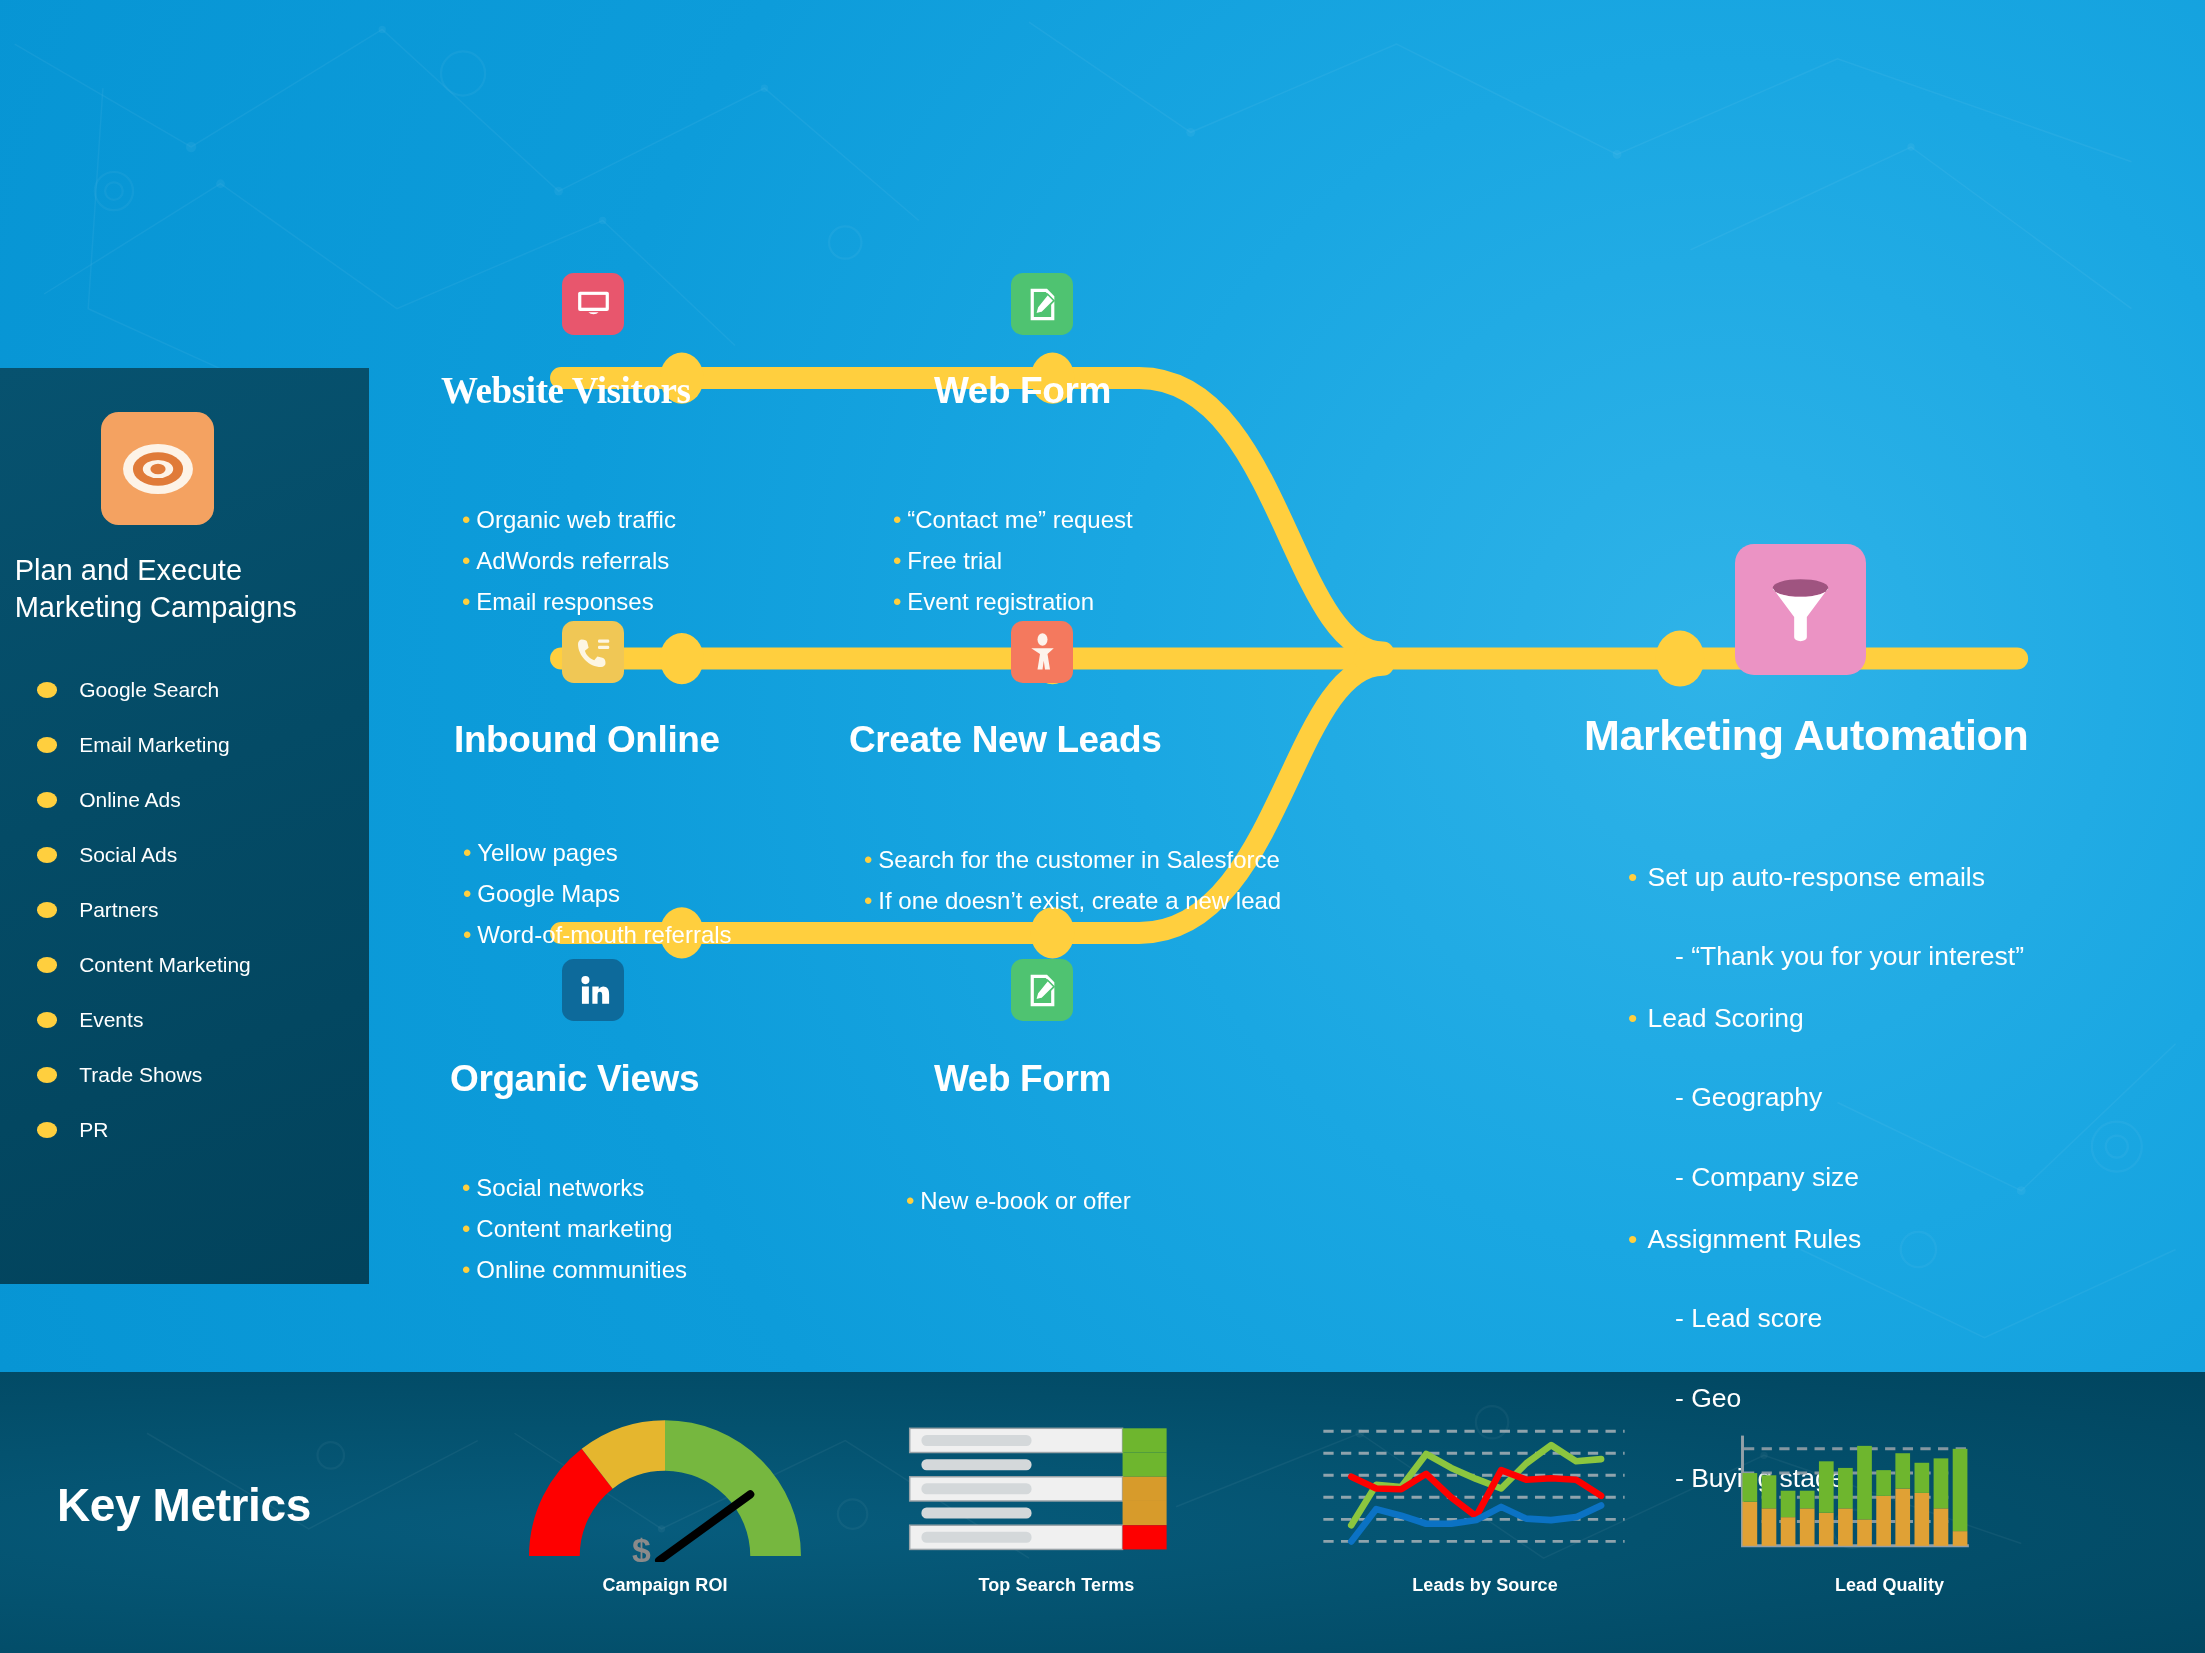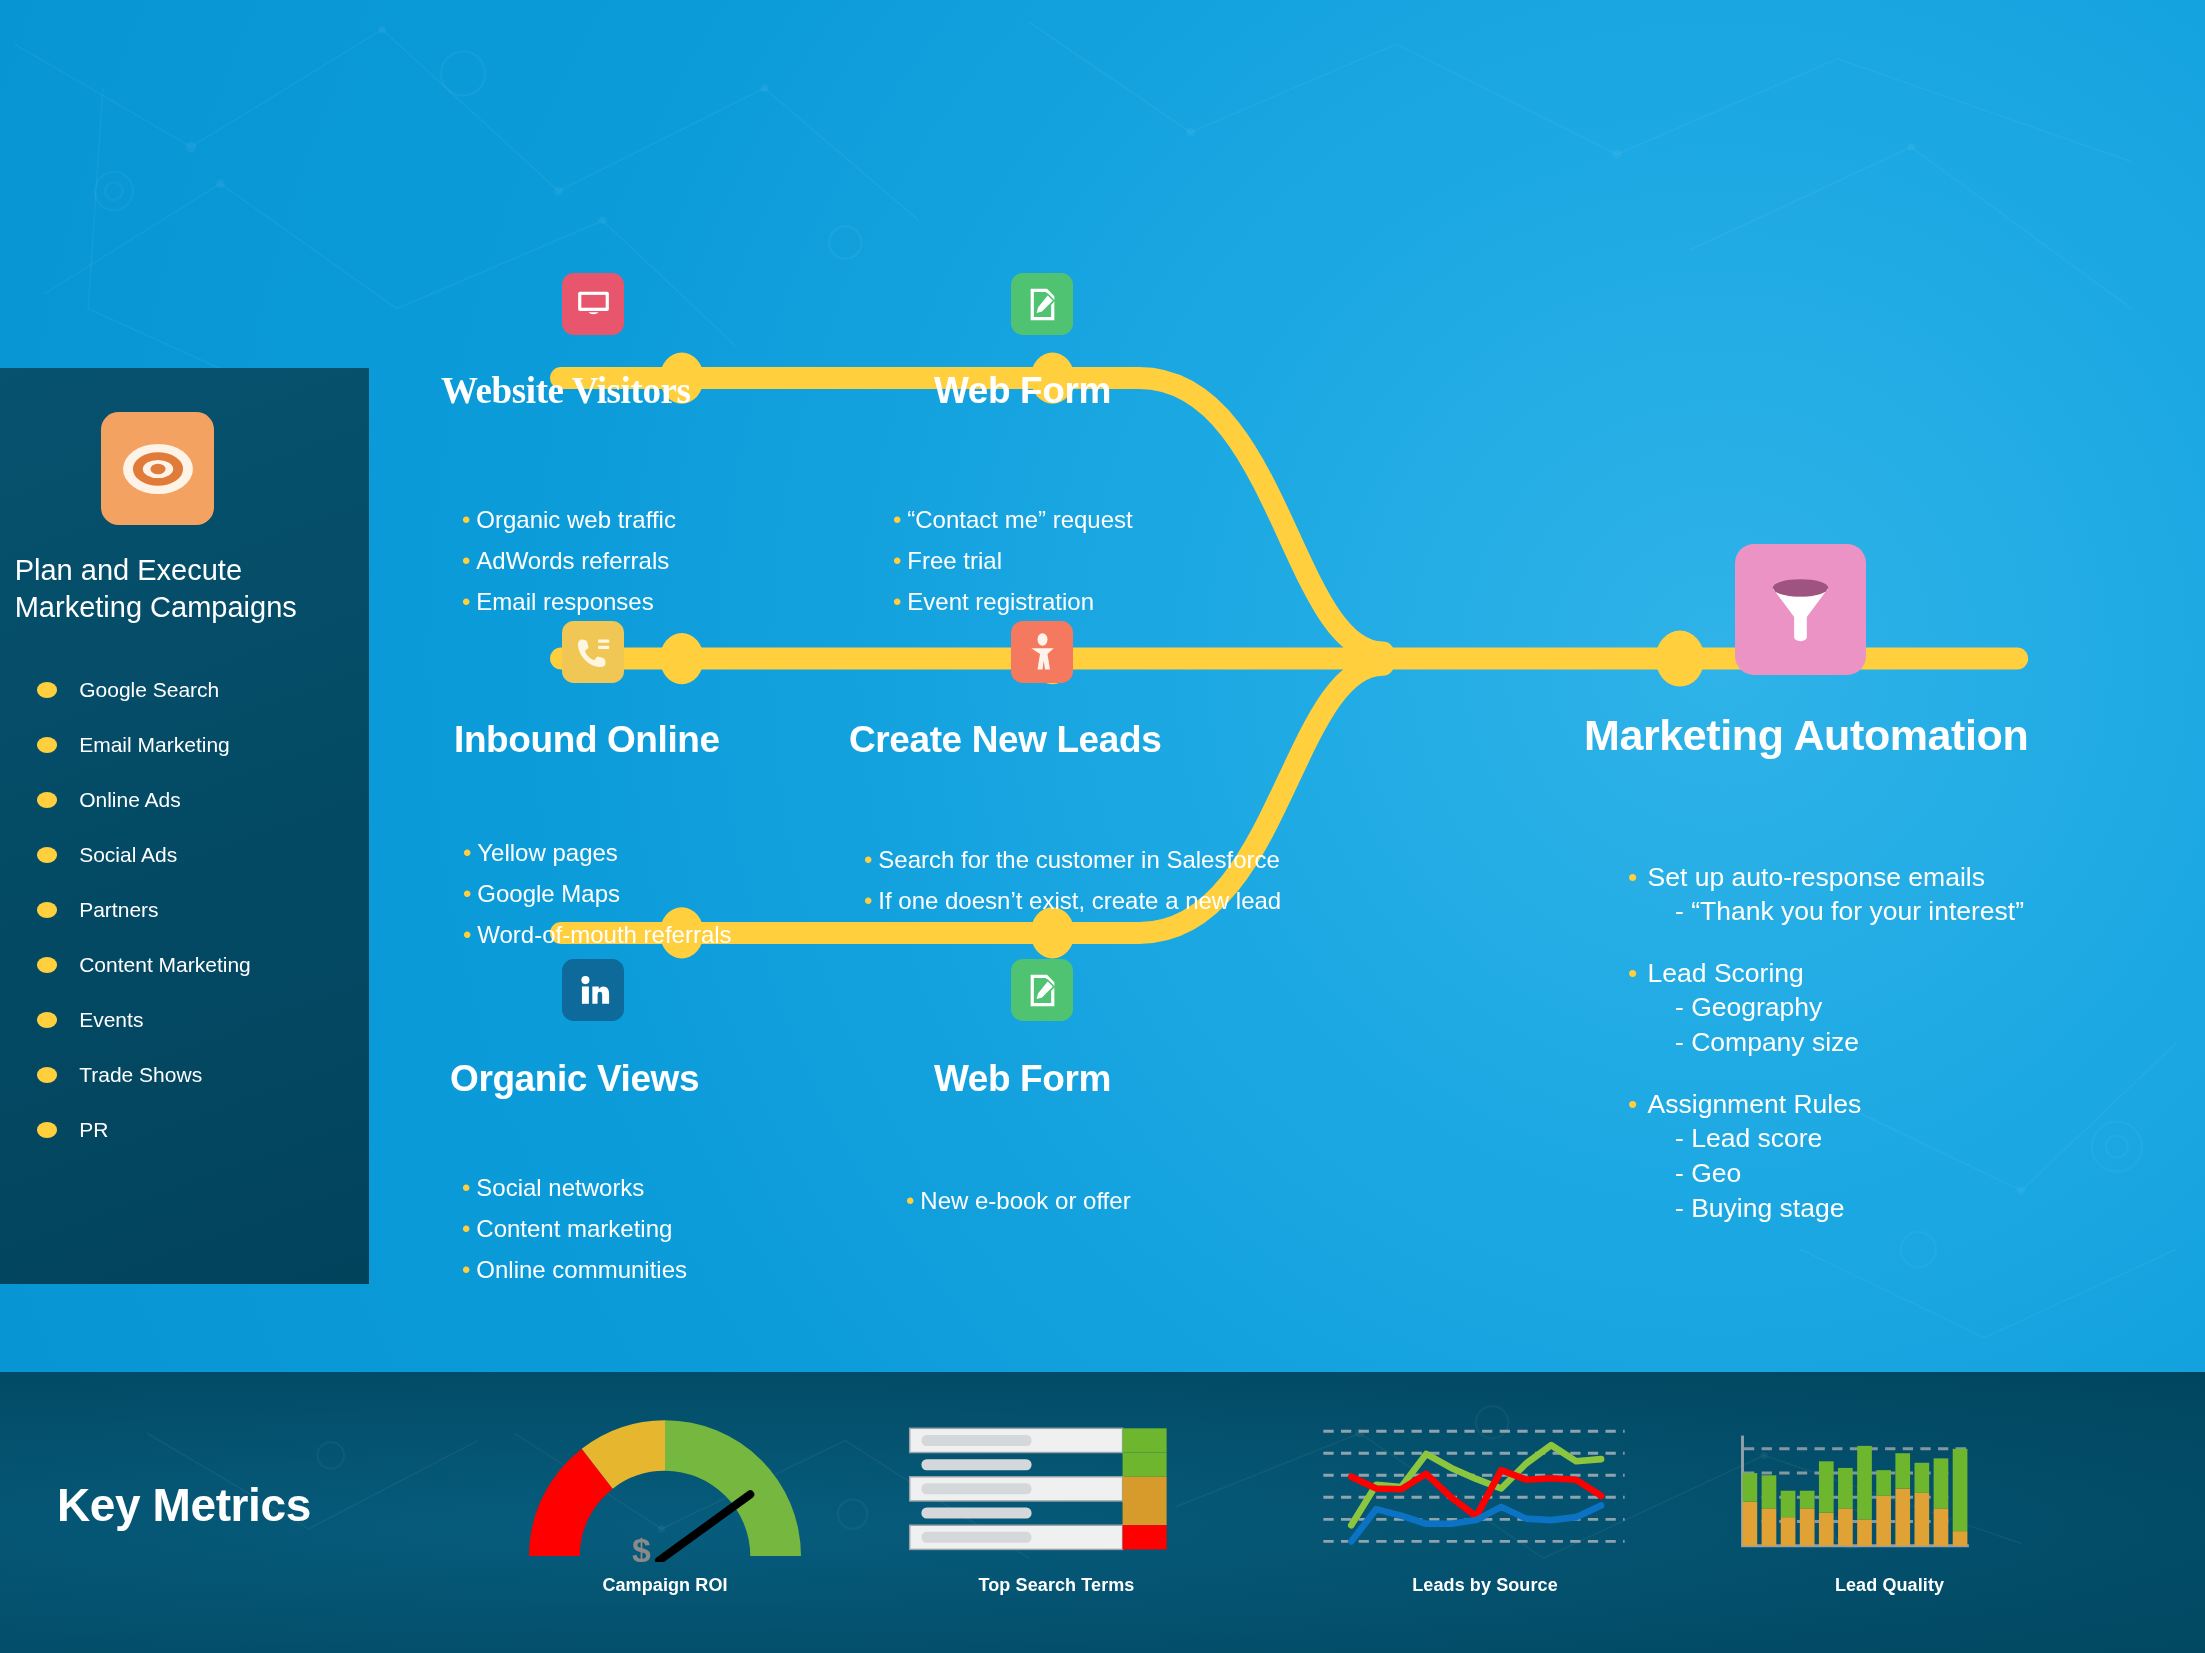--- a/index.html
+++ b/index.html
@@ -87,21 +87,21 @@
   
   #auto-bullets { position:absolute; left:1628px; top:860px; width:515px; }
   .auto-group { margin-bottom:26.5px; }
   .auto-main {
     display:flex; align-items:flex-start; color:#ffffff;
     font-size:26.5px; font-weight:300; line-height:1.3; white-space:nowrap;
   }
   .auto-main .dot { color:#ffcf3e; font-size:26.5px; margin-right:10.3px; }
   .auto-sub {
     color:#ffffff; font-size:26.5px; font-weight:300; line-height:1.32;
-    margin-left:47px; white-space:nowrap;
+    margin-left:47px; white-space:nowrap;margin-top:45px;
   }
 
   
   #km-title {
     position:absolute; left:57px; top:1478px;
     color:#ffffff; font-weight:bold; font-size:46px; letter-spacing:-0.4px;
   }
   .metric { position:absolute; text-align:center; }
   .metric-label {
     color:#ffffff; font-weight:bold; font-size:18px; margin-top:10.3px;

